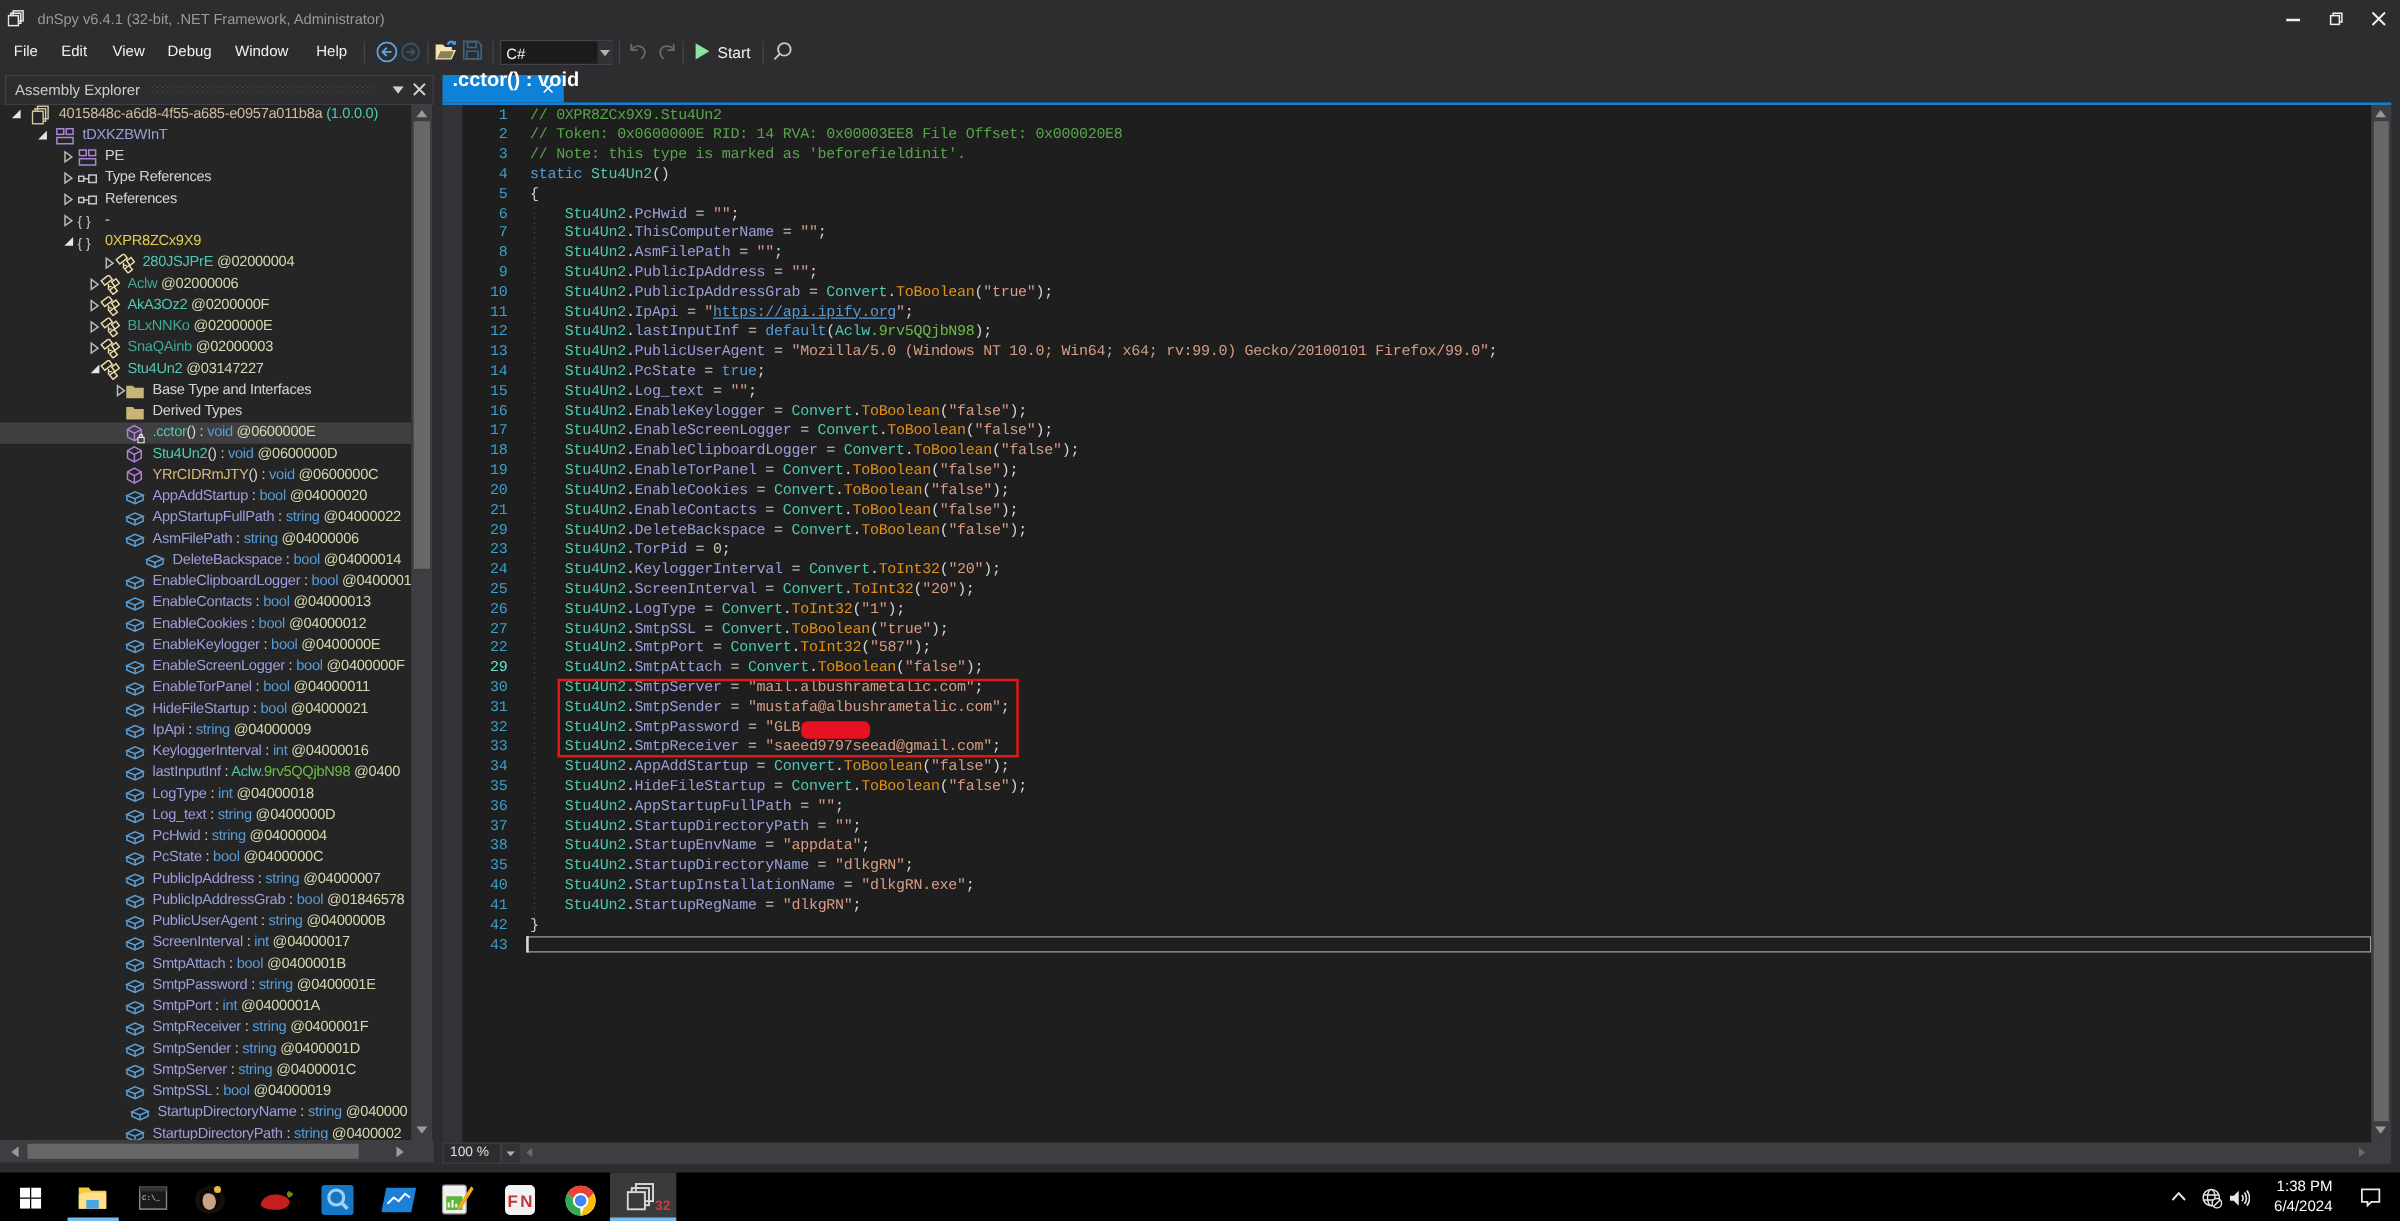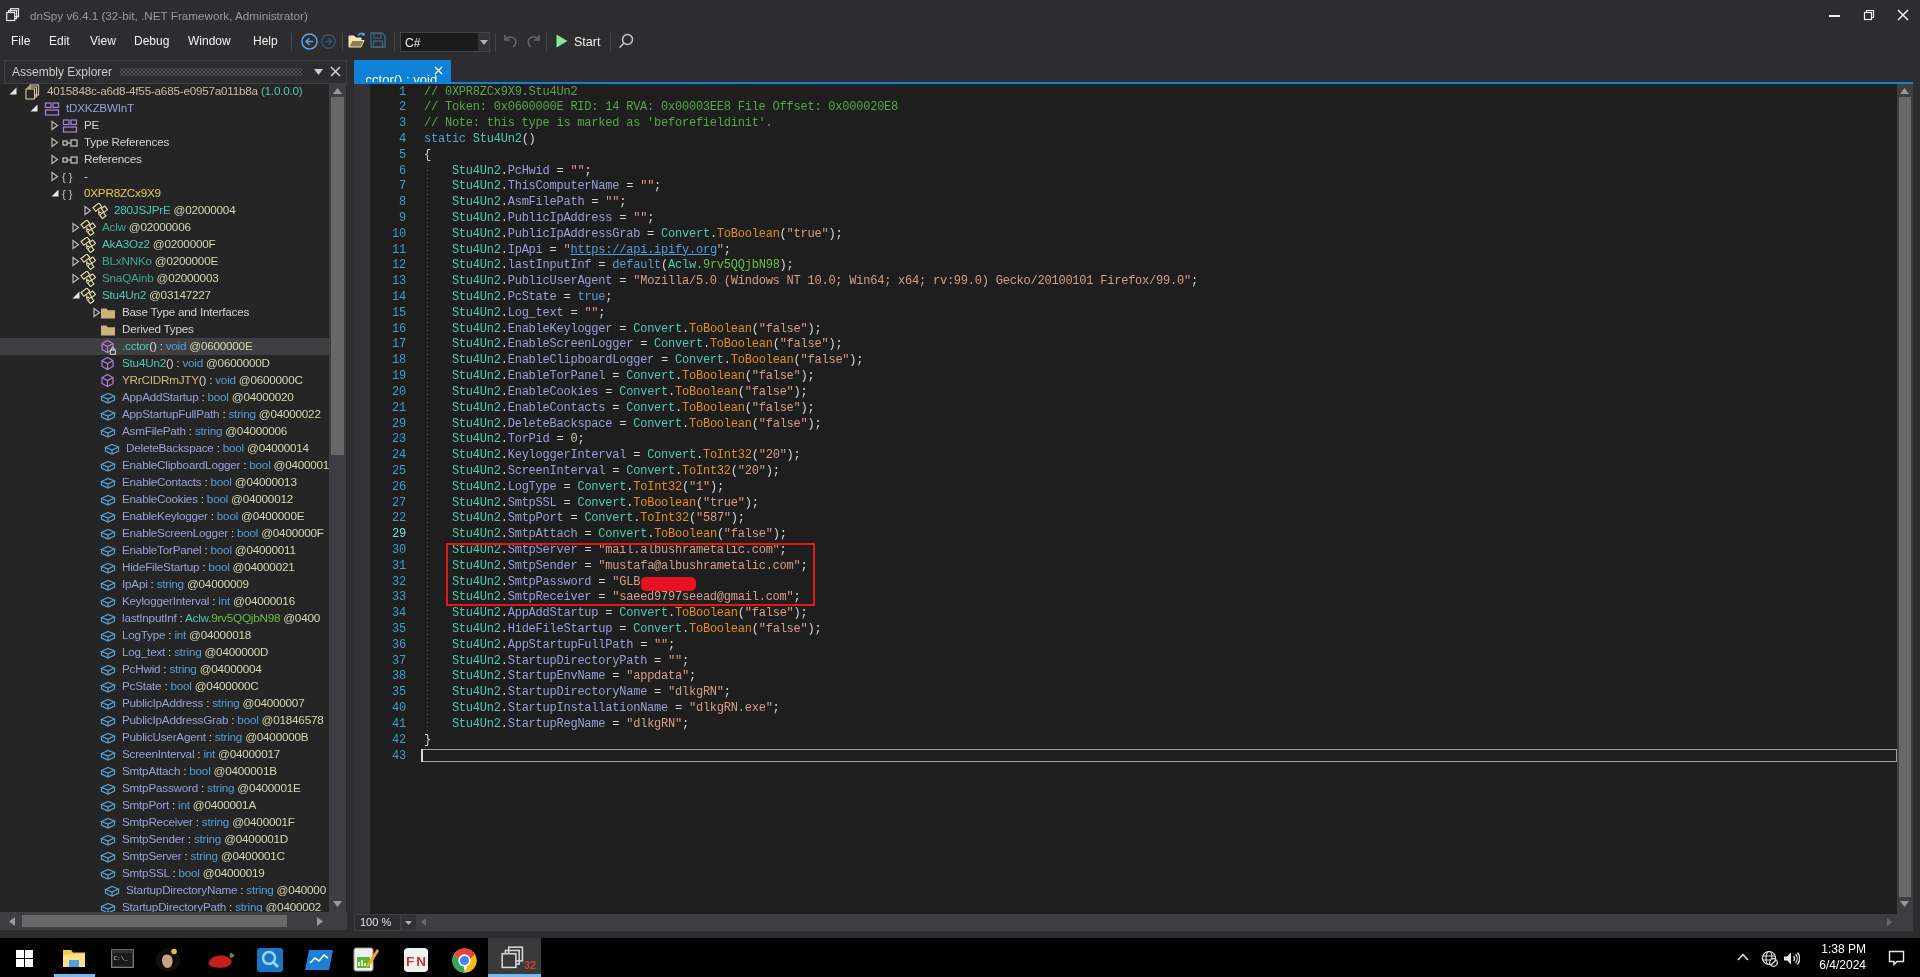--- a/index.html
+++ b/index.html
@@ -311,21 +311,21 @@
     <div style="position:absolute;left:0px;top:338.5px;width:329px;height:17px;overflow:hidden">
       <svg style="position:absolute;left:100px;top:1px" width="16" height="16" viewBox="0 0 16 16">
         <g fill="none" stroke="#5d9fd5" stroke-width="1.2">
 <path d="M1.5 6.5 L8 3.5 L14.5 6 L8 9 Z"></path>
 <path d="M1.5 6.5 V10 L8 13 L14.5 10 V6"></path>
 <path d="M8 9 V13"></path>
 </g>
       </svg>
       <div class="t" style="position:absolute;left:122px;top:1.5px;font-size:11.7px;letter-spacing:-0.22px"><span style="color:#9a9fd9">AsmFilePath</span><span style="color:#d4d4d4"> : </span><span style="color:#569cd6">string</span><span style="color:#d6d6ae"> @04000006</span></div>
     </div>
-    <div style="position:absolute;left:4px;top:355.5px;width:329px;height:17px;overflow:hidden">
+    <div style="position:absolute;left:16px;top:355.5px;width:329px;height:17px;overflow:hidden">
       <svg style="position:absolute;left:100px;top:1px" width="16" height="16" viewBox="0 0 16 16">
         <g fill="none" stroke="#5d9fd5" stroke-width="1.2">
 <path d="M1.5 6.5 L8 3.5 L14.5 6 L8 9 Z"></path>
 <path d="M1.5 6.5 V10 L8 13 L14.5 10 V6"></path>
 <path d="M8 9 V13"></path>
 </g>
       </svg>
       <div class="t" style="position:absolute;left:122px;top:1.5px;font-size:11.7px;letter-spacing:-0.22px"><span style="color:#9a9fd9">DeleteBackspace</span><span style="color:#d4d4d4"> : </span><span style="color:#569cd6">bool</span><span style="color:#d6d6ae"> @04000014</span></div>
     </div>
     <div style="position:absolute;left:0px;top:372.5px;width:329px;height:17px;overflow:hidden">
@@ -610,21 +610,21 @@
 <div class="abs" style="left:0px;top:912px;width:347px;height:18px;background:#3e3e42;"></div>
 <svg class="abs" style="left:9px;top:917px" width="6" height="9" viewBox="0 0 6 9">
     <path d="M6 0 L0 4.5 L6 9 Z" fill="#999999"></path>
   </svg>
 <div class="abs" style="left:22px;top:915px;width:265px;height:12px;background:#686868;"></div>
 <svg class="abs" style="left:317px;top:917px" width="6" height="9" viewBox="0 0 6 9">
     <path d="M0 0 L6 4.5 L0 9 Z" fill="#999999"></path>
   </svg>
 <div class="abs" style="left:354px;top:60px;width:1559px;height:22px;background:#2d2d30;"></div>
 <div class="abs" style="left:354px;top:60px;width:97px;height:22px;background:#0f82d8;"></div>
-<div class="abs" style="left:362px;top:72px;color:#ffffff;font-size:13px;">.cctor() : void</div>
+<div class="abs" style="left:362px;top:56px;color:#ffffff;font-size:16px;font-weight:bold;">.cctor() : void</div>
 <svg class="abs" style="left:434px;top:66px" width="9" height="9" viewBox="0 0 9 9">
 <path d="M1 1 L8 8 M8 1 L1 8" stroke="#ffffff" stroke-width="1.4"></path>
 </svg>
 <div class="abs" style="left:354px;top:82px;width:1559px;height:2px;background:#0f82d8;"></div>
 <div class="abs" style="left:354px;top:84px;width:1543px;height:830px;background:#1e1e1e;"></div>
 <div class="abs" style="left:354px;top:84px;width:16px;height:830px;background:#333337;"></div>
 <div class="abs" style="left:427px;top:162px;width:1px;height:578px;background-image:linear-gradient(#46587a 1px, transparent 1px);background-size:1px 4px;"></div>
 <div class="abs mono" style="left:370px;top:0px;width:36px;height:930px;">
     <div style="position:absolute;right:0px;top:84.50px;height:15.81px;line-height:15.81px;color:#3ba0cc">1</div>
     <div style="position:absolute;right:0px;top:100.31px;height:15.81px;line-height:15.81px;color:#3ba0cc">2</div>

